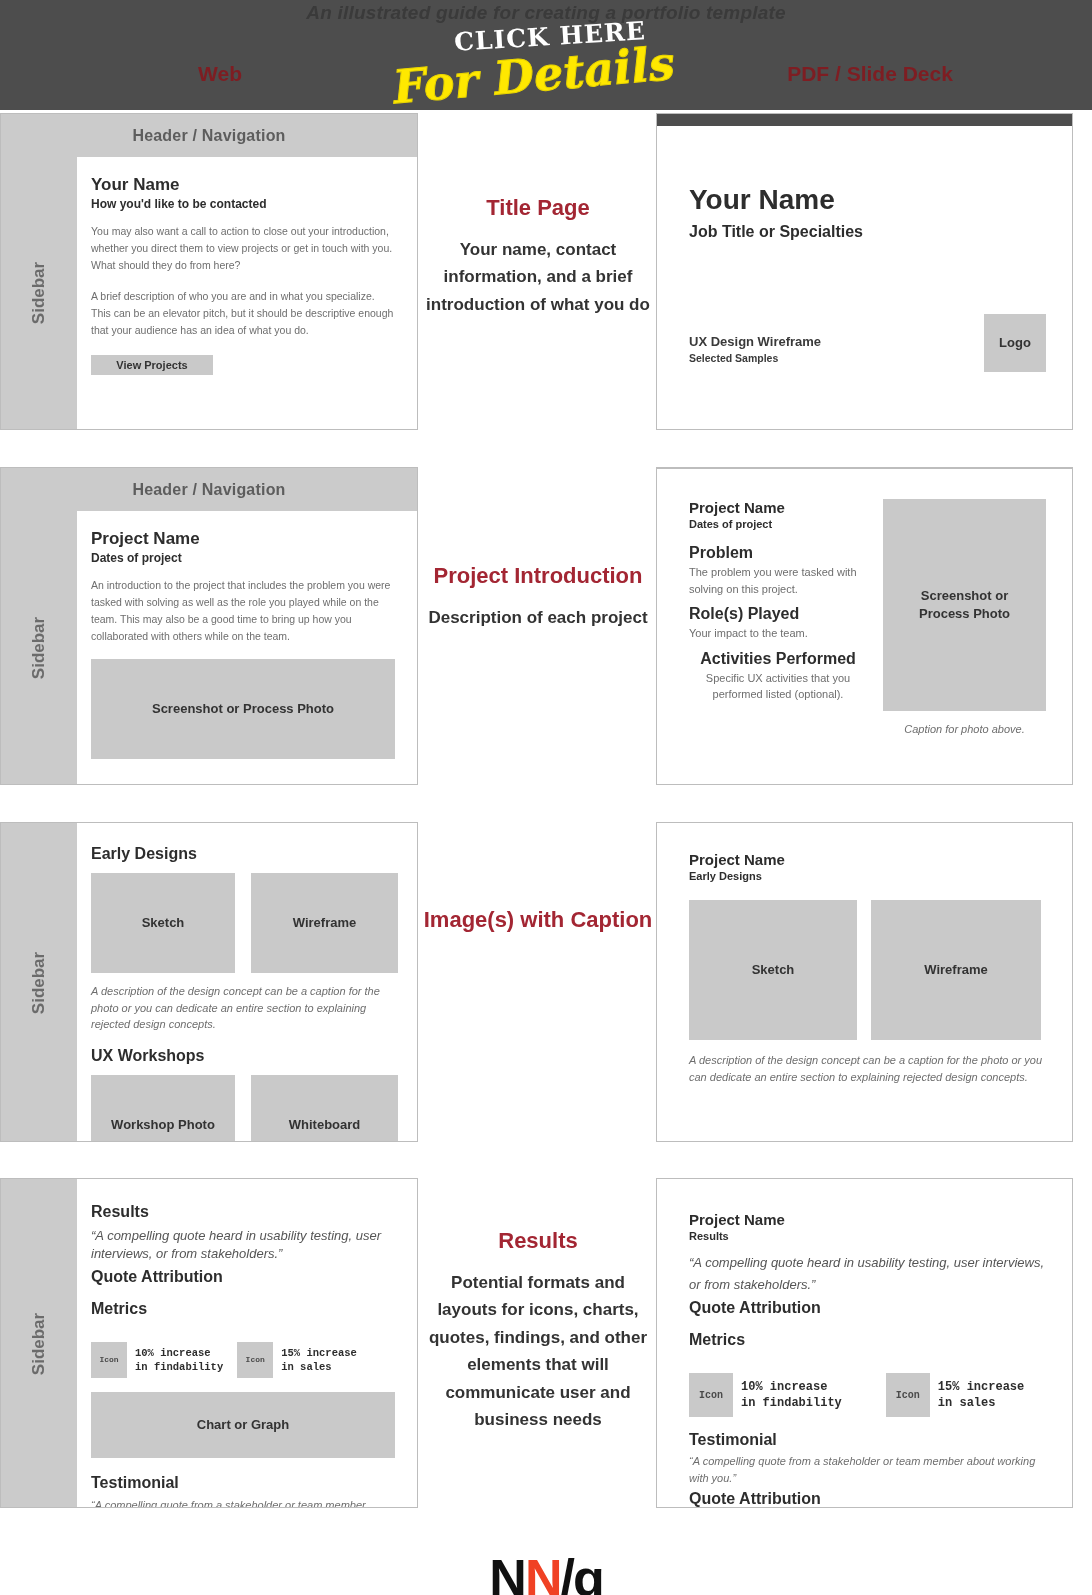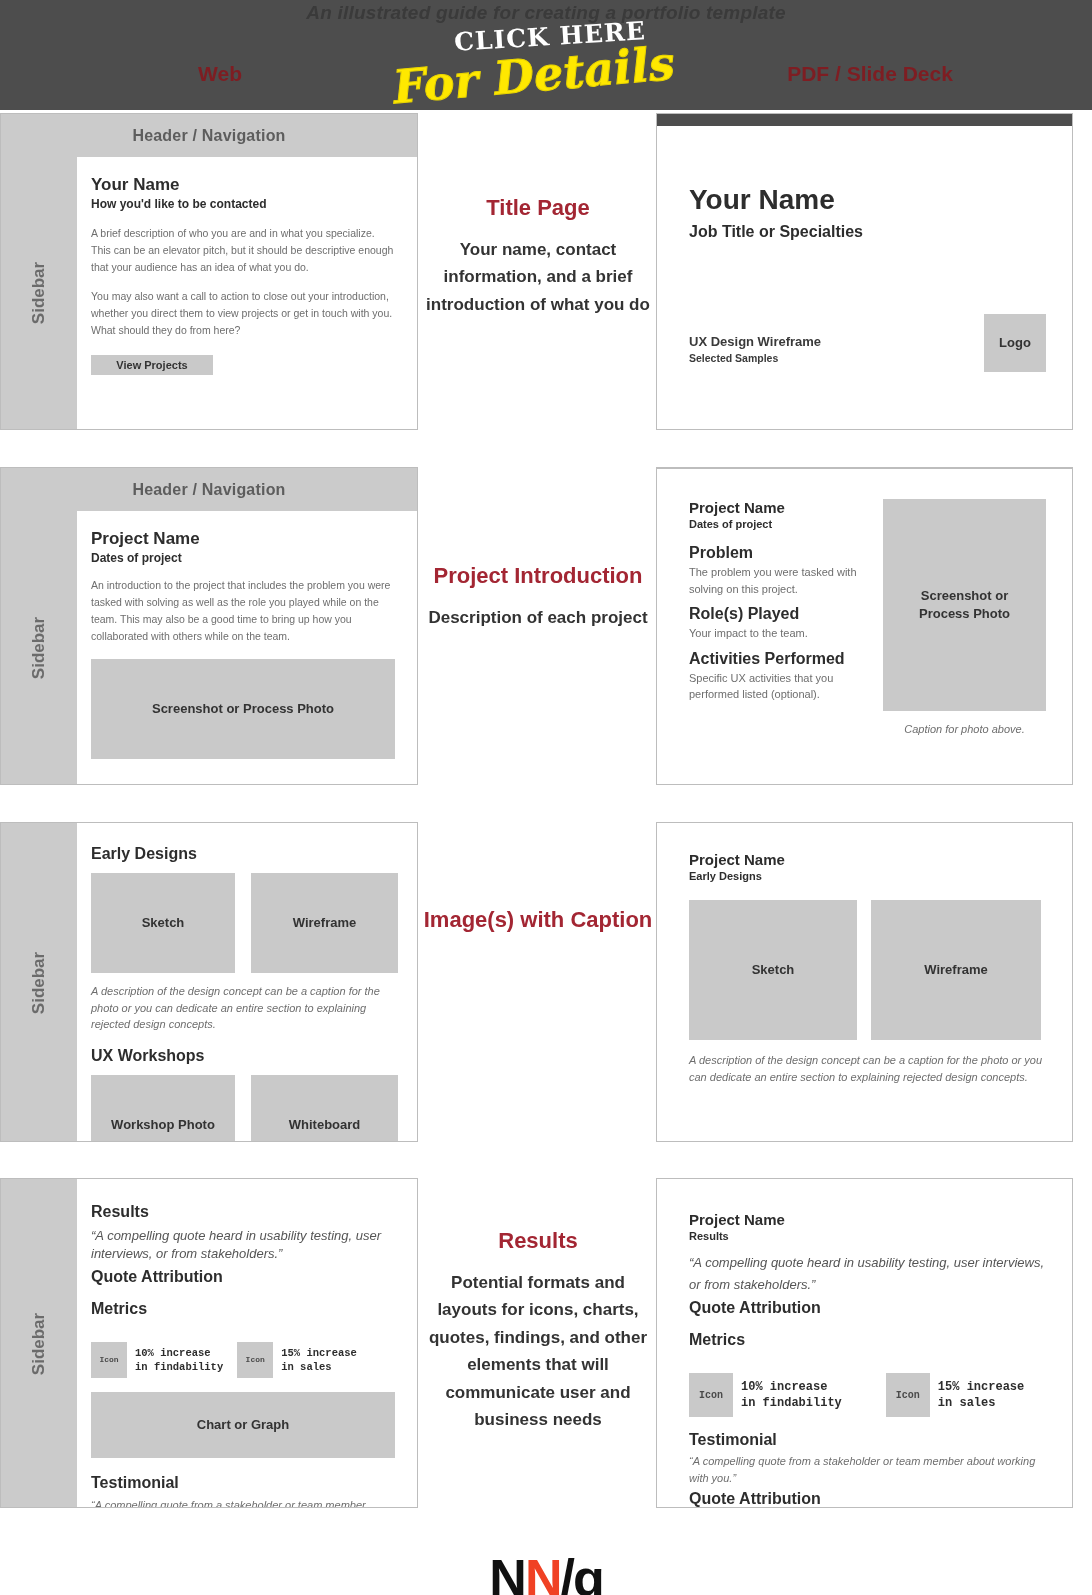--- a/index.html
+++ b/index.html
@@ -157,22 +157,22 @@
 
     <div class="web-panel" style="top:0; width:418px; height:317px;">
       <div class="web-head">Header / Navigation</div>
       <div class="web-body" style="height:272px;">
         <div class="web-sidebar">
           <span>Sidebar</span>
         </div>
         <div class="web-content">
           <div class="h-name">Your Name</div>
           <div class="h-sub">How you'd like to be contacted</div>
+          <div class="body-txt">You may also want a call to action to close out your introduction, whether you direct them to view projects or get in touch with you. What should they do from here?</div>
           <div class="body-txt" style="margin-top:14px;">A brief description of who you are and in what you specialize. This can be an elevator pitch, but it should be descriptive enough that your audience has an idea of what you do.</div>
-          <div class="body-txt">You may also want a call to action to close out your introduction, whether you direct them to view projects or get in touch with you. What should they do from here?</div>
           <div class="btn" style="margin-top:16px;">View Projects</div>
         </div>
       </div>
     </div>
 
     <div class="center-col" style="top:82px;">
       <div class="center-title">Title Page</div>
       <div class="center-desc">Your name, contact information, and a brief introduction of what you do</div>
     </div>
 
@@ -220,21 +220,21 @@
           <div style="font-size:11px;font-weight:700;color:#2d2d2d;margin-top:2px;">Dates of project</div>
 
           <div style="margin-top:14px;">
             <div class="sec-label">Problem</div>
             <div style="font-size:11px;color:#6e6e6e;line-height:1.5;margin-top:2px;">The problem you were tasked with solving on this project.</div>
           </div>
           <div style="margin-top:8px;">
             <div class="sec-label">Role(s) Played</div>
             <div style="font-size:11px;color:#6e6e6e;line-height:1.5;margin-top:2px;">Your impact to the team.</div>
           </div>
-          <div style="margin-top:8px;">
+          <div style="margin-top:8px;text-align:center;">
             <div class="sec-label">Activities Performed</div>
             <div style="font-size:11px;color:#6e6e6e;line-height:1.5;margin-top:2px;">Specific UX activities that you performed listed (optional).</div>
           </div>
         </div>
         <div style="width:163px;">
           <div class="ph" style="height:212px; white-space:pre-line;">Screenshot or
 Process Photo</div>
           <div class="cap-txt" style="margin-top:10px; text-align:center;">Caption for photo above.</div>
         </div>
       </div>

